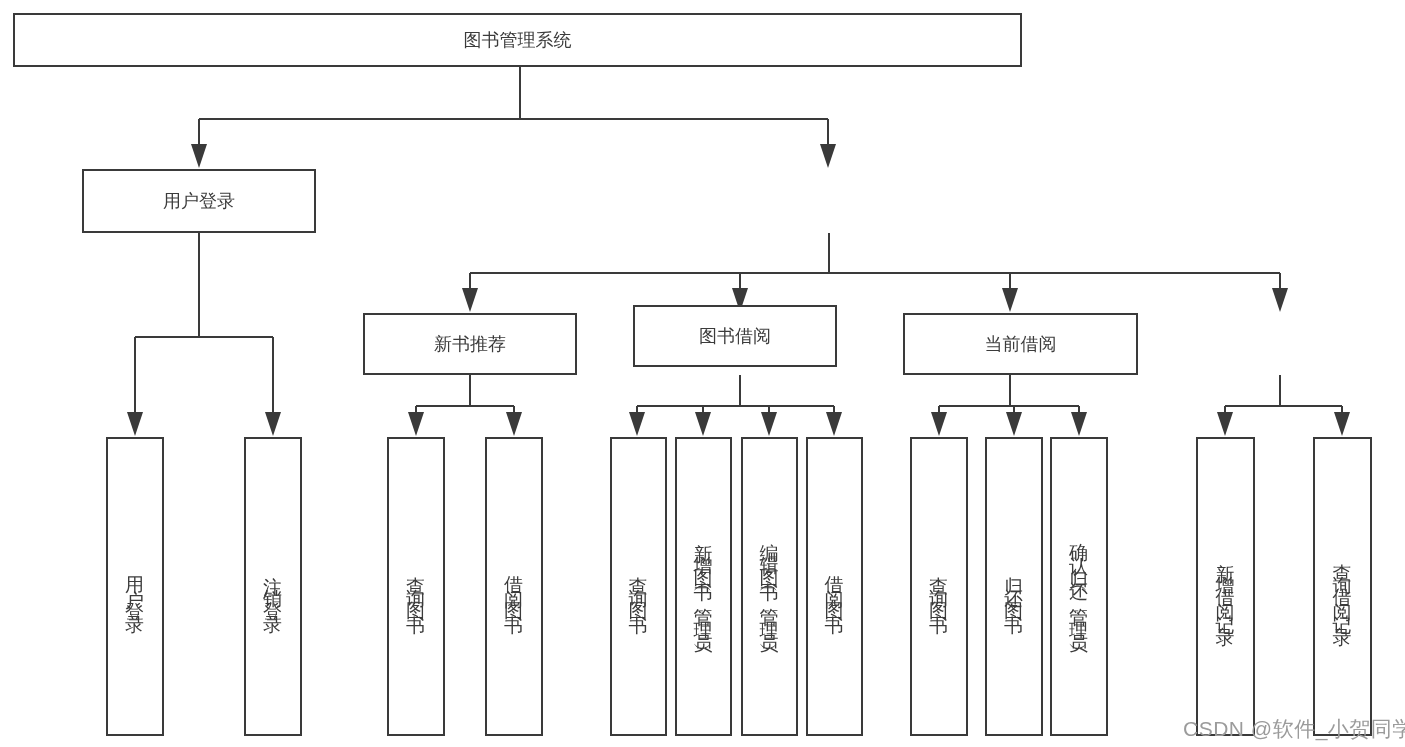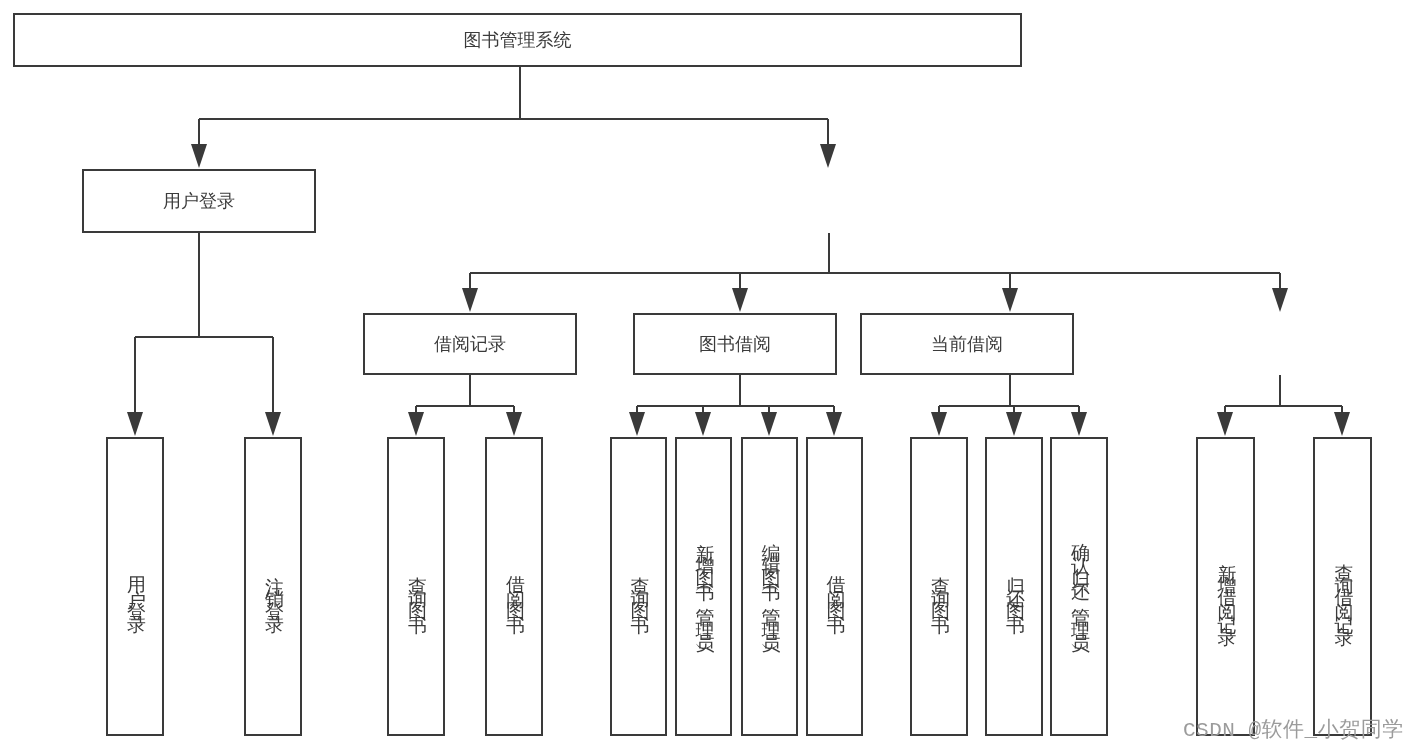--- a/index.html
+++ b/index.html
@@ -6,21 +6,21 @@
     --line:#3a3a3a;
     --text:#3b3b3b;
     --box-bg:#ffffff;
     --wm:#9b9b9b;
   }
   html,body{margin:0;padding:0;background:#ffffff;}
   #canvas{
     position:relative;
     width:1405px;height:747px;
     background:var(--box-bg);
-    font-family:Liberation Mono, monospace;
+    font-family:Liberation Sans, sans-serif;
     overflow:hidden;
   }
   #wires{position:absolute;left:0;top:0;width:1405px;height:747px;}
   #wires path{stroke:var(--line);stroke-width:2;fill:none;}
   #wires polygon{fill:var(--line);stroke:none;}
   .box{
     position:absolute;
     box-sizing:border-box;
     border:2px solid var(--line);
     background:var(--box-bg);
@@ -119,26 +119,26 @@
 
   <div class="box root" style="left:13px;top:13px;width:1009px;height:54px">
     <span>图书管理系统</span>
   </div>
 
   <div class="box" style="left:82px;top:169px;width:234px;height:64px">
     <span>用户登录</span>
   </div>
 
   <div class="box" style="left:363px;top:313px;width:214px;height:62px">
-    <span>借阅记录</span>
+    <span>新书推荐</span>
   </div>
-  <div class="box" style="left:633px;top:313px;width:204px;height:62px">
+  <div class="box" style="left:633px;top:305px;width:204px;height:62px">
     <span>图书借阅</span>
   </div>
-  <div class="box" style="left:860px;top:313px;width:214px;height:62px">
+  <div class="box" style="left:903px;top:313px;width:235px;height:62px">
     <span>当前借阅</span>
   </div>
 
   <div class="box vbox" style="left:106px;top:437px;width:58px;height:299px">
     <span class="vtext">用户登录</span>
   </div>
   <div class="box vbox" style="left:244px;top:437px;width:58px;height:299px">
     <span class="vtext">注销登录</span>
   </div>
 

